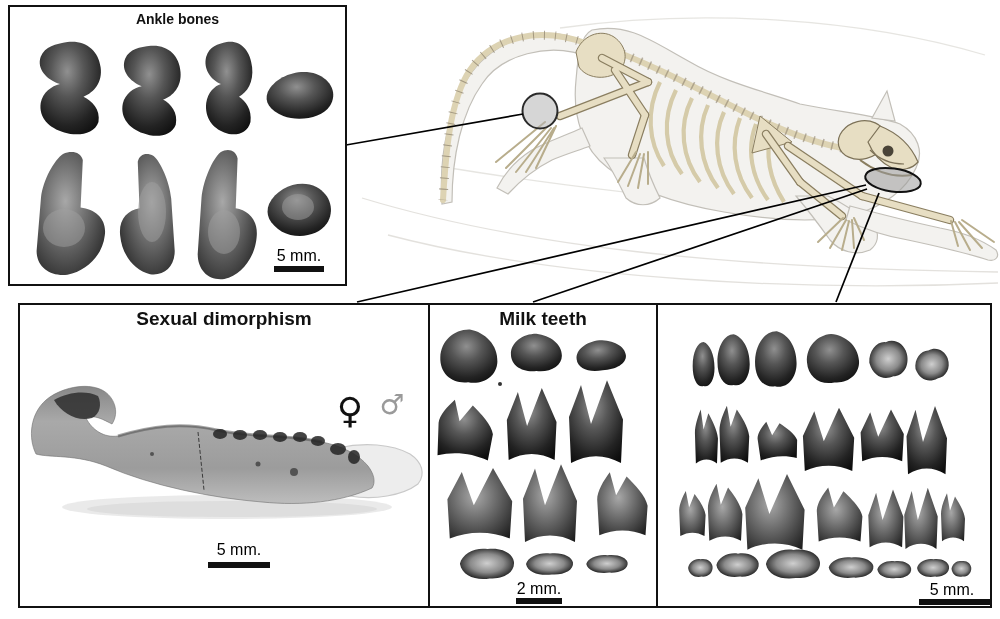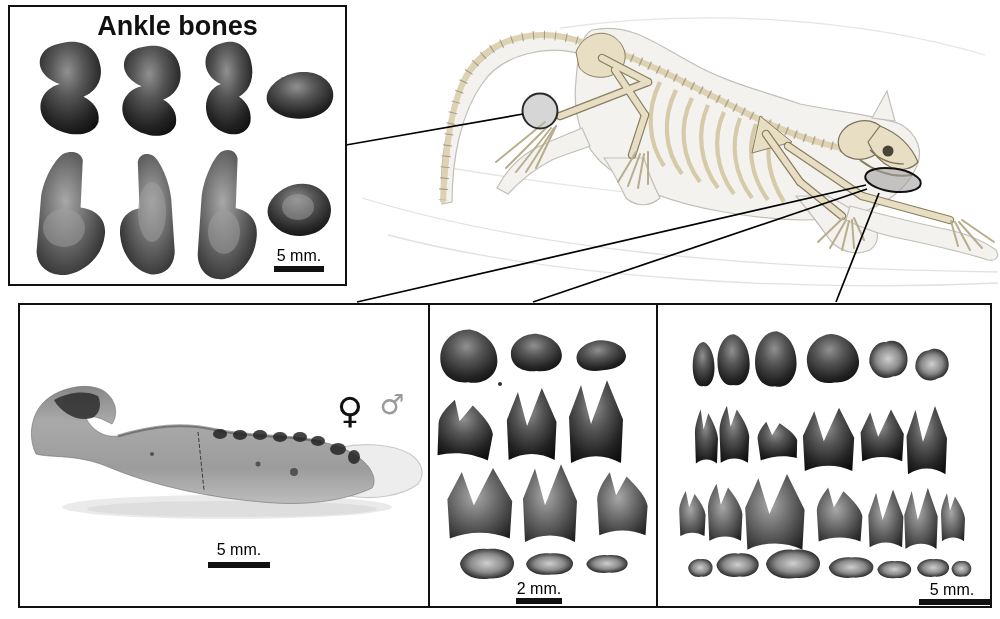--- a/index.html
+++ b/index.html
@@ -1,21 +1,21 @@
 <!DOCTYPE html>
 <html><head>
 <meta charset="utf-8">
 <style>
   html,body{margin:0;padding:0;background:#ffffff;}
   body{width:1000px;height:619px;position:relative;overflow:hidden;
        font-family:"Liberation Sans","DejaVu Sans",sans-serif;color:#111;}
   .panel{position:absolute;background:#fff;border:2px solid #111;box-sizing:border-box;z-index:2;}
   .panel .title{display:block;text-align:center;font-weight:bold;line-height:1.1;}
   #panel-ankle{left:8px;top:5px;width:339px;height:281px;}
-  #panel-ankle .title{font-size:27px;margin-top:5px;}
+  #panel-ankle .title{font-size:14px;margin-top:5px;}
   #panel-sexdim{left:18px;top:303px;width:412px;height:305px;}
   #panel-milk{left:430px;top:303px;width:228px;height:305px;border-left:none;}
   #panel-def{left:658px;top:303px;width:334px;height:305px;border-left:none;}
   #panel-sexdim .title,#panel-milk .title,#panel-def .title{font-size:19px;margin-top:4px;}
   .art{position:absolute;left:0;top:0;width:100%;height:100%;}
   #overlay{position:absolute;left:0;top:0;z-index:1;}
   .sym{font-family:"DejaVu Sans",sans-serif;}
 </style>
 </head>
 <body>
@@ -165,20 +165,21 @@
       <ellipse cx="296" cy="205" rx="16" ry="13"></ellipse>
     </g>
     <g>
       <text x="297" y="259" text-anchor="middle" font-size="16">5 mm.</text>
       <rect x="272" y="264" width="50" height="6" fill="#111"></rect>
     </g>
   </svg>
 </div>
 
 <div class="panel" id="panel-sexdim">
+  <span class="title">Sexual dimorphism</span>
   <svg class="art" viewBox="18 303 408 301">
     <ellipse cx="225" cy="505" rx="165" ry="12" fill="#dcdcdc" opacity="0.6"></ellipse>
     <ellipse cx="230" cy="507" rx="145" ry="8" fill="#d2d2d2" opacity="0.5"></ellipse>
     <path d="M336,446 C362,440 390,442 408,452 C420,460 424,472 416,482 C400,494 372,498 348,494 C332,490 322,478 324,464 Z" fill="#ededed" stroke="#c9c9c9" stroke-width="1.2"></path>
     <path d="M34,452 C26,436 28,412 44,398 C58,386 84,380 100,388 C112,394 118,410 110,422 C102,418 92,412 84,416 C90,428 102,436 116,434 C150,424 180,420 215,428 C250,436 285,432 320,440 C340,444 356,452 366,464 C372,472 374,480 370,486 C340,500 300,504 260,500 C210,496 150,484 104,464 C74,452 48,456 34,452 Z" fill="url(#gJaw)" stroke="#6e6e6e" stroke-width="0.6"></path>
     <path d="M52,398 C66,390 84,388 96,394 C100,402 98,412 90,416 C76,420 60,412 52,398 Z" fill="#2e2e2e" opacity="0.85"></path>
     <path d="M116,434 C150,424 180,420 215,428 C250,436 285,432 320,440" fill="none" stroke="#4d4d4d" stroke-width="3" opacity="0.5"></path>
     <g fill="#242424" opacity="0.85">
       <ellipse cx="218" cy="432" rx="7" ry="5"></ellipse>
         <ellipse cx="238" cy="433" rx="7" ry="5"></ellipse>
@@ -198,20 +199,21 @@
     <text class="sym" x="348" y="421" text-anchor="middle" font-size="36" font-weight="600" fill="#111">♀</text>
     <text class="sym" x="390" y="412" text-anchor="middle" font-size="28" fill="#9a9a9a">♂</text>
     <g>
       <text x="237" y="553" text-anchor="middle" font-size="16">5 mm.</text>
       <rect x="206" y="560" width="62" height="6" fill="#111"></rect>
     </g>
   </svg>
 </div>
 
 <div class="panel" id="panel-milk">
+  <span class="title">Milk teeth</span>
   <svg class="art" viewBox="430 303 224 301">
     <g fill="url(#gDark)">
       <use href="#toothOccl" transform="translate(436,324) rotate(2) scale(1.1,1.2)"></use>
       <use href="#toothOccl" transform="translate(506,330) scale(0.98,0.85)"></use>
       <use href="#toothOccl" transform="translate(570,340) rotate(-6) scale(0.95,0.68)"></use>
     </g>
     <circle cx="499" cy="382" r="2" fill="#333"></circle>
     <g fill="url(#gDark)">
       <use href="#toothSide2" transform="translate(436,392) rotate(6) scale(1.15,0.95)"></use>
       <use href="#toothV" transform="translate(504,384) scale(0.92,1.0)"></use>

